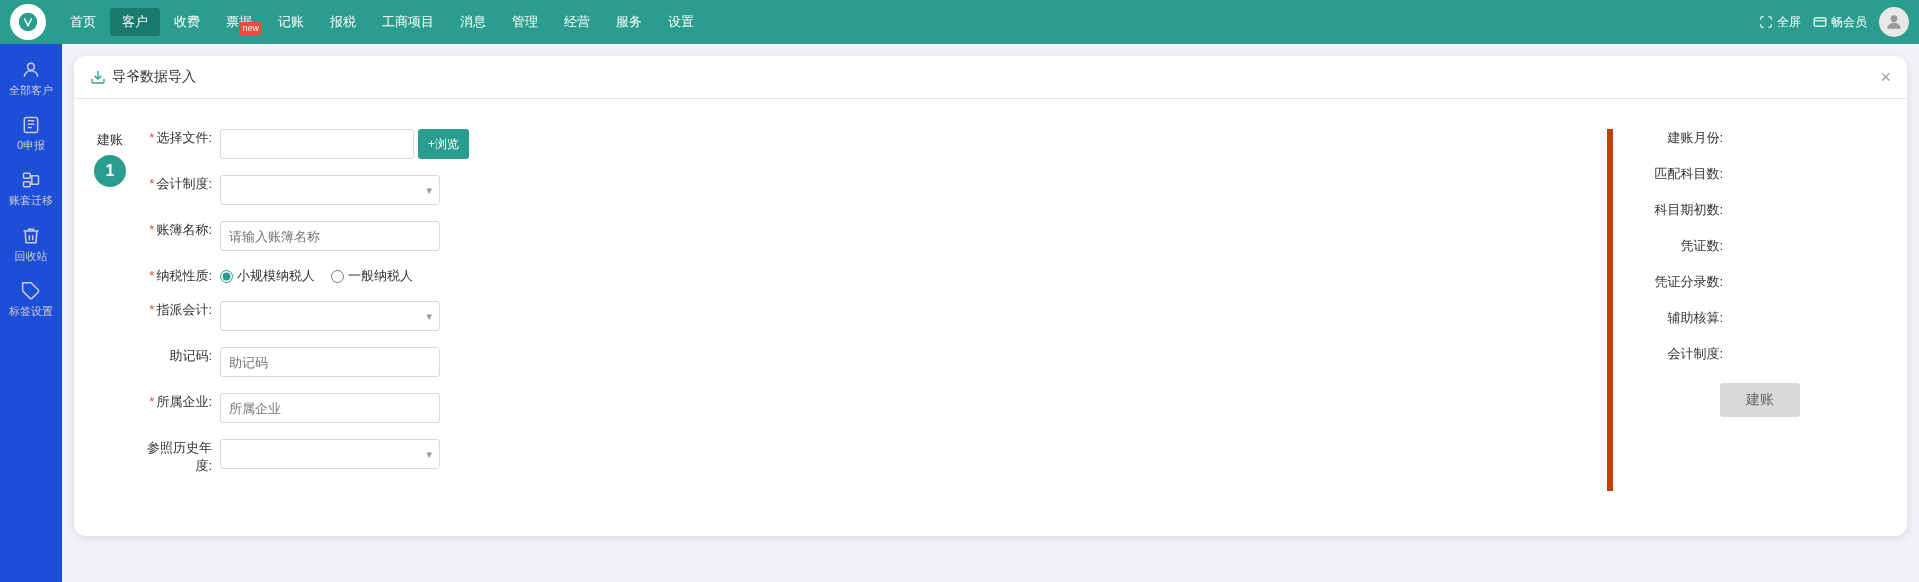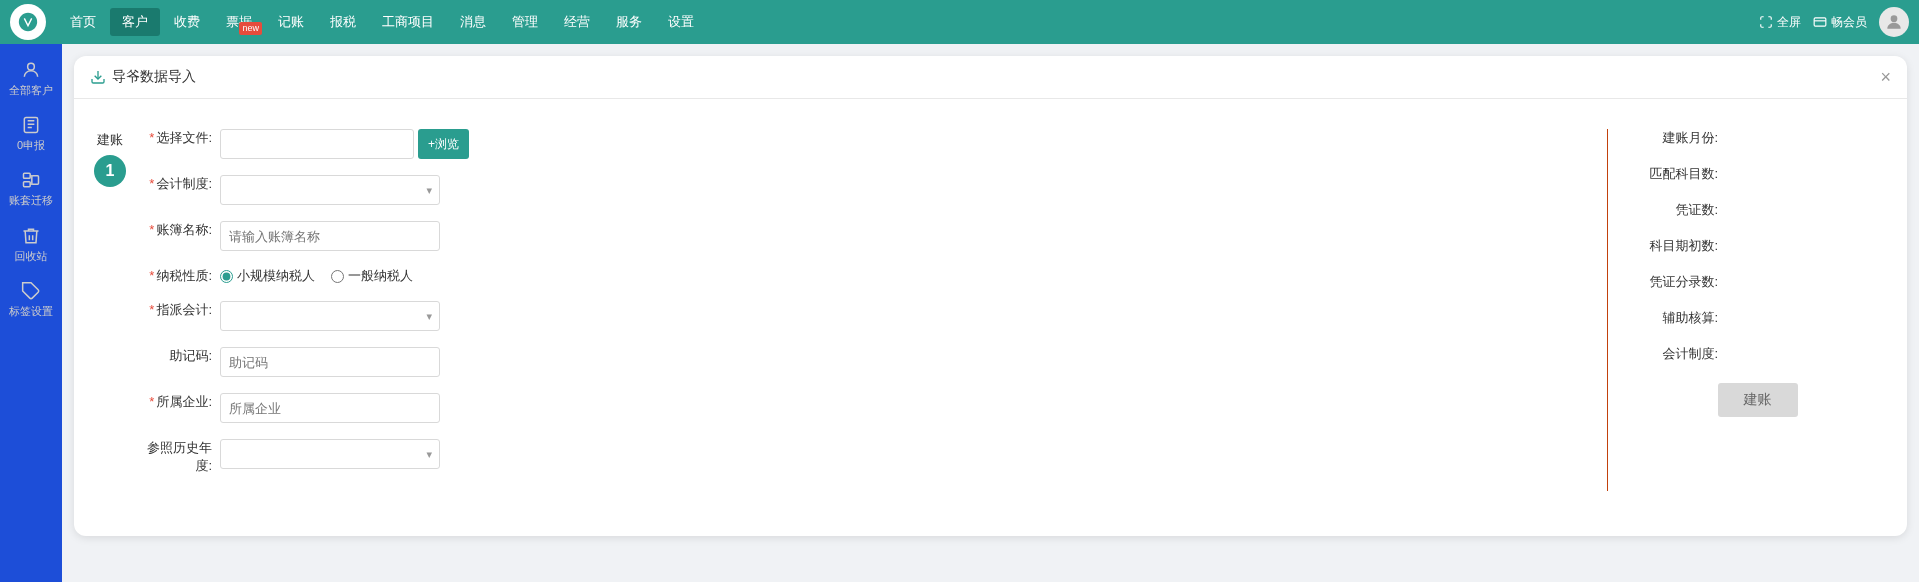--- a/index.html
+++ b/index.html
@@ -278,21 +278,21 @@
     }
     .radio-label input[type="radio"] {
       accent-color: #2a9d8f;
     }
 
     
     .right-panel {
       width: 280px;
       flex-shrink: 0;
       padding-left: 20px;
-      border-left: 1px solid #c2410c;
+      border-left: 6px solid #c2410c;
     }
     .info-row {
       display: flex;
       align-items: center;
       margin-bottom: 18px;
       font-size: 13px;
       color: #333;
       gap: 8px;
     }
     .info-label {
@@ -532,26 +532,26 @@
             <span class="info-label">建账月份:</span>
             <span class="info-value"></span>
           </div>
 
           <div class="info-row">
             <span class="info-label">匹配科目数:</span>
             <span class="info-value"></span>
           </div>
 
           <div class="info-row">
+            <span class="info-label">科目期初数:</span>
+            <span class="info-value"></span>
+          </div>
+
+          <div class="info-row">
             <span class="info-label">凭证数:</span>
-            <span class="info-value"></span>
-          </div>
-
-          <div class="info-row">
-            <span class="info-label">科目期初数:</span>
             <span class="info-value"></span>
           </div>
 
           <div class="info-row">
             <span class="info-label">凭证分录数:</span>
             <span class="info-value"></span>
           </div>
 
           <div class="info-row">
             <span class="info-label">辅助核算:</span>

